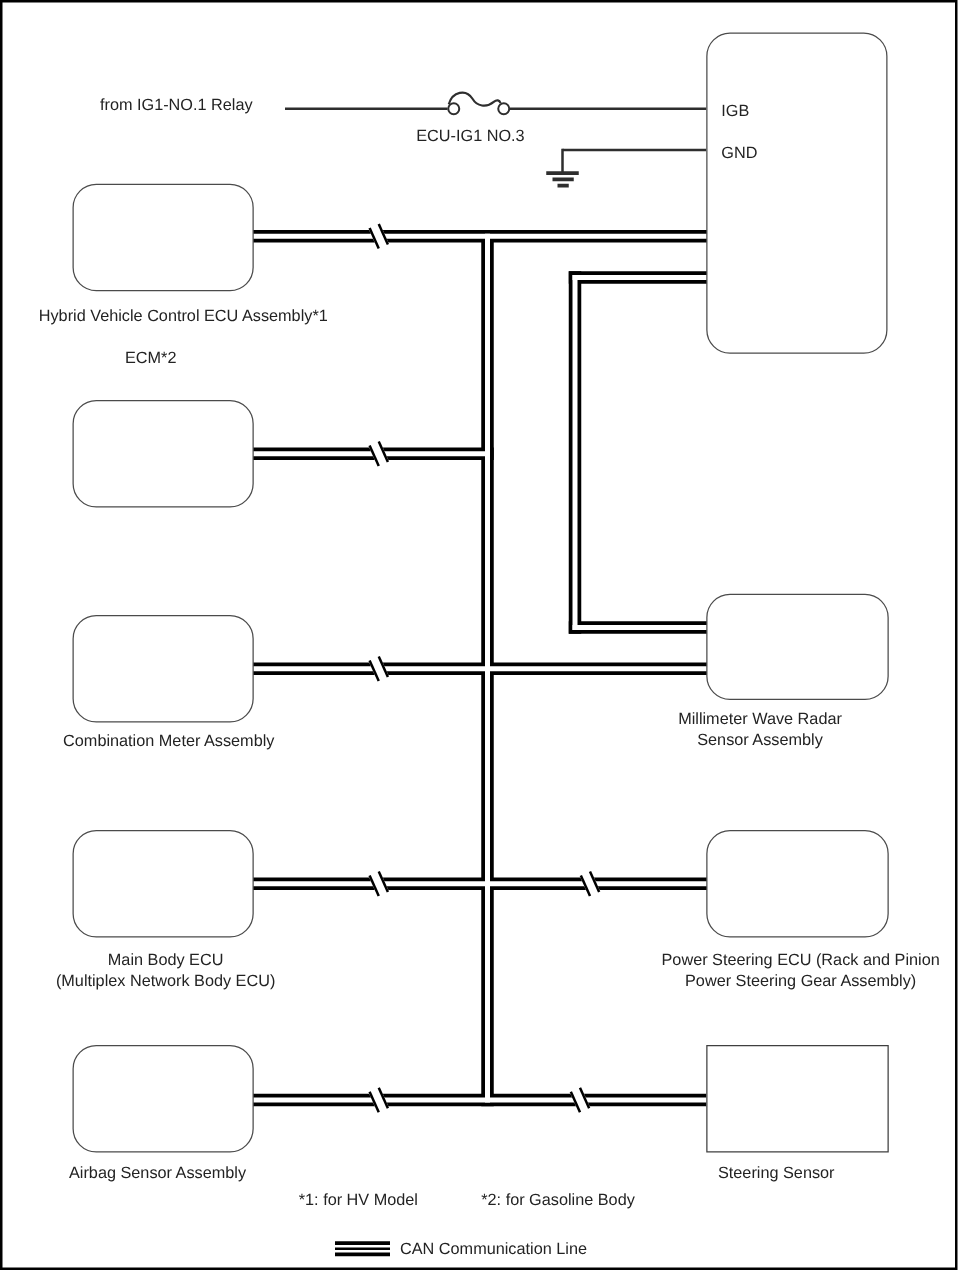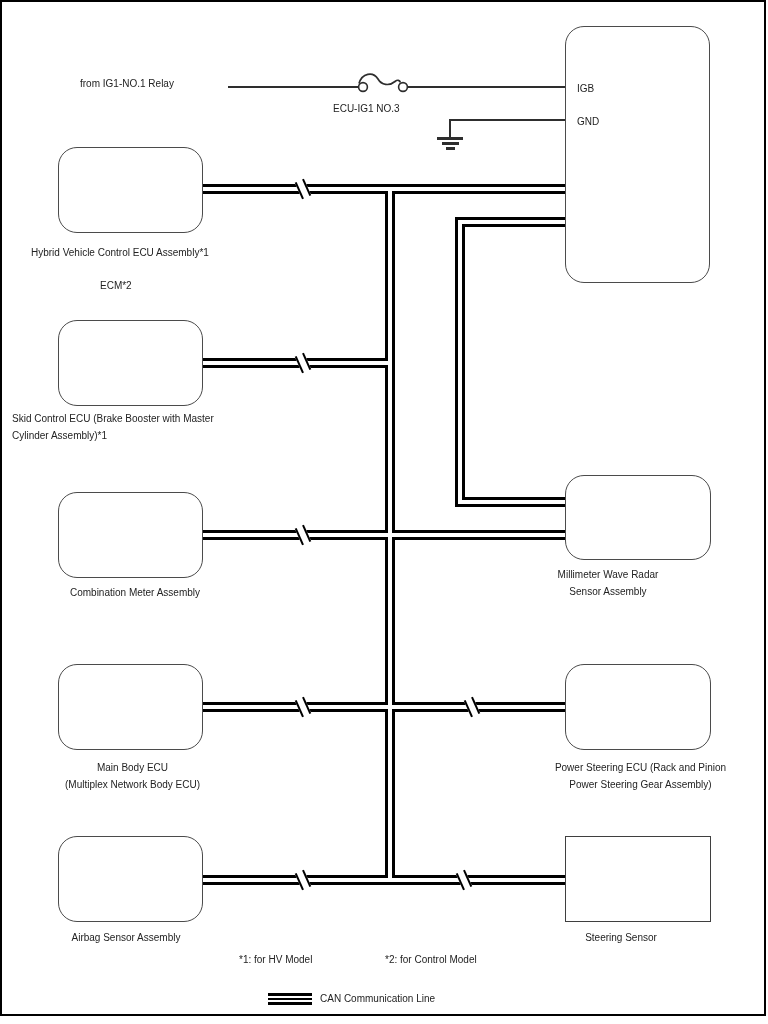--- a/index.html
+++ b/index.html
@@ -1,21 +1,21 @@
 <!DOCTYPE html>
 <html><head>
 <meta charset="utf-8">
 <style>
   html,body{margin:0;padding:0;background:#fff;}
   .page{
     position:relative;width:768px;height:1024px;background:#ffffff;overflow:hidden;
     font-family:"Liberation Sans","DejaVu Sans",sans-serif;color:#232323;
   }
   .frame{position:absolute;left:0;top:0;width:766px;height:1016px;border:2px solid #000;box-sizing:border-box;}
-  .lbl{position:absolute;font-size:10px;line-height:17px;white-space:pre-line;}
+  .lbl{position:absolute;font-size:13px;line-height:17px;white-space:pre-line;}
   .ctr{text-align:center;}
   .node{position:absolute;background:#fff;border:1.5px solid #4b4b4b;border-radius:19px;box-sizing:border-box;}
   .node.square{border-radius:0;border-color:#3f3f3f;}
   .can-b{position:absolute;background:#000;}
   .can-w{position:absolute;background:#fff;}
   .thin{position:absolute;background:#2e2e2e;}
   .brk{
     position:absolute;width:10px;height:18px;background:#fff;box-sizing:border-box;
     border-left:2px solid #000;border-right:2px solid #000;transform:rotate(-24deg);
   }
@@ -81,34 +81,32 @@
   <div class="node" style="left:565px;top:664px;width:146px;height:86px;"></div>
   <div class="node square" style="left:565px;top:836px;width:146px;height:86px;"></div>
 
   <div class="lbl" style="left:80px;top:75px;">from IG1-NO.1 Relay</div>
   <div class="lbl" style="left:333px;top:100px;">ECU-IG1 NO.3</div>
   <div class="lbl" style="left:577px;top:80px;">IGB</div>
   <div class="lbl" style="left:577px;top:113px;">GND</div>
 
   <div class="lbl" style="left:31px;top:244px;">Hybrid Vehicle Control ECU Assembly*1</div>
   <div class="lbl" style="left:100px;top:277px;">ECM*2</div>
-  <div class="lbl" style="left:12px;top:410px;">Skid Control ECU (Brake Booster with Master
-Cylinder Assembly)*1</div>
   <div class="lbl ctr" style="left:25px;top:759px;width:215px;">Main Body ECU
 (Multiplex Network Body ECU)</div>
   <div class="lbl ctr" style="left:30px;top:584px;width:210px;">Combination Meter Assembly</div>
   <div class="lbl ctr" style="left:26px;top:929px;width:200px;">Airbag Sensor Assembly</div>
   <div class="lbl ctr" style="left:488px;top:566px;width:240px;">Millimeter Wave Radar
 Sensor Assembly</div>
   <div class="lbl ctr" style="left:508px;top:759px;width:265px;">Power Steering ECU (Rack and Pinion
 Power Steering Gear Assembly)</div>
   <div class="lbl ctr" style="left:521px;top:929px;width:200px;">Steering Sensor</div>
 
   <div class="lbl" style="left:239px;top:951px;">*1: for HV Model</div>
-  <div class="lbl" style="left:385px;top:951px;">*2: for Control Model</div>
+  <div class="lbl" style="left:385px;top:951px;">*2: for Gasoline Body</div>
 
   <div>
     <div class="legend-line" style="left:268px;top:993px;width:44px;height:3px;"></div>
     <div class="legend-line" style="left:268px;top:998px;width:44px;height:2px;"></div>
     <div class="legend-line" style="left:268px;top:1002px;width:44px;height:3px;"></div>
   </div>
   <div class="lbl" style="left:320px;top:990px;">CAN Communication Line</div>
 </div>
 
 </body></html>

